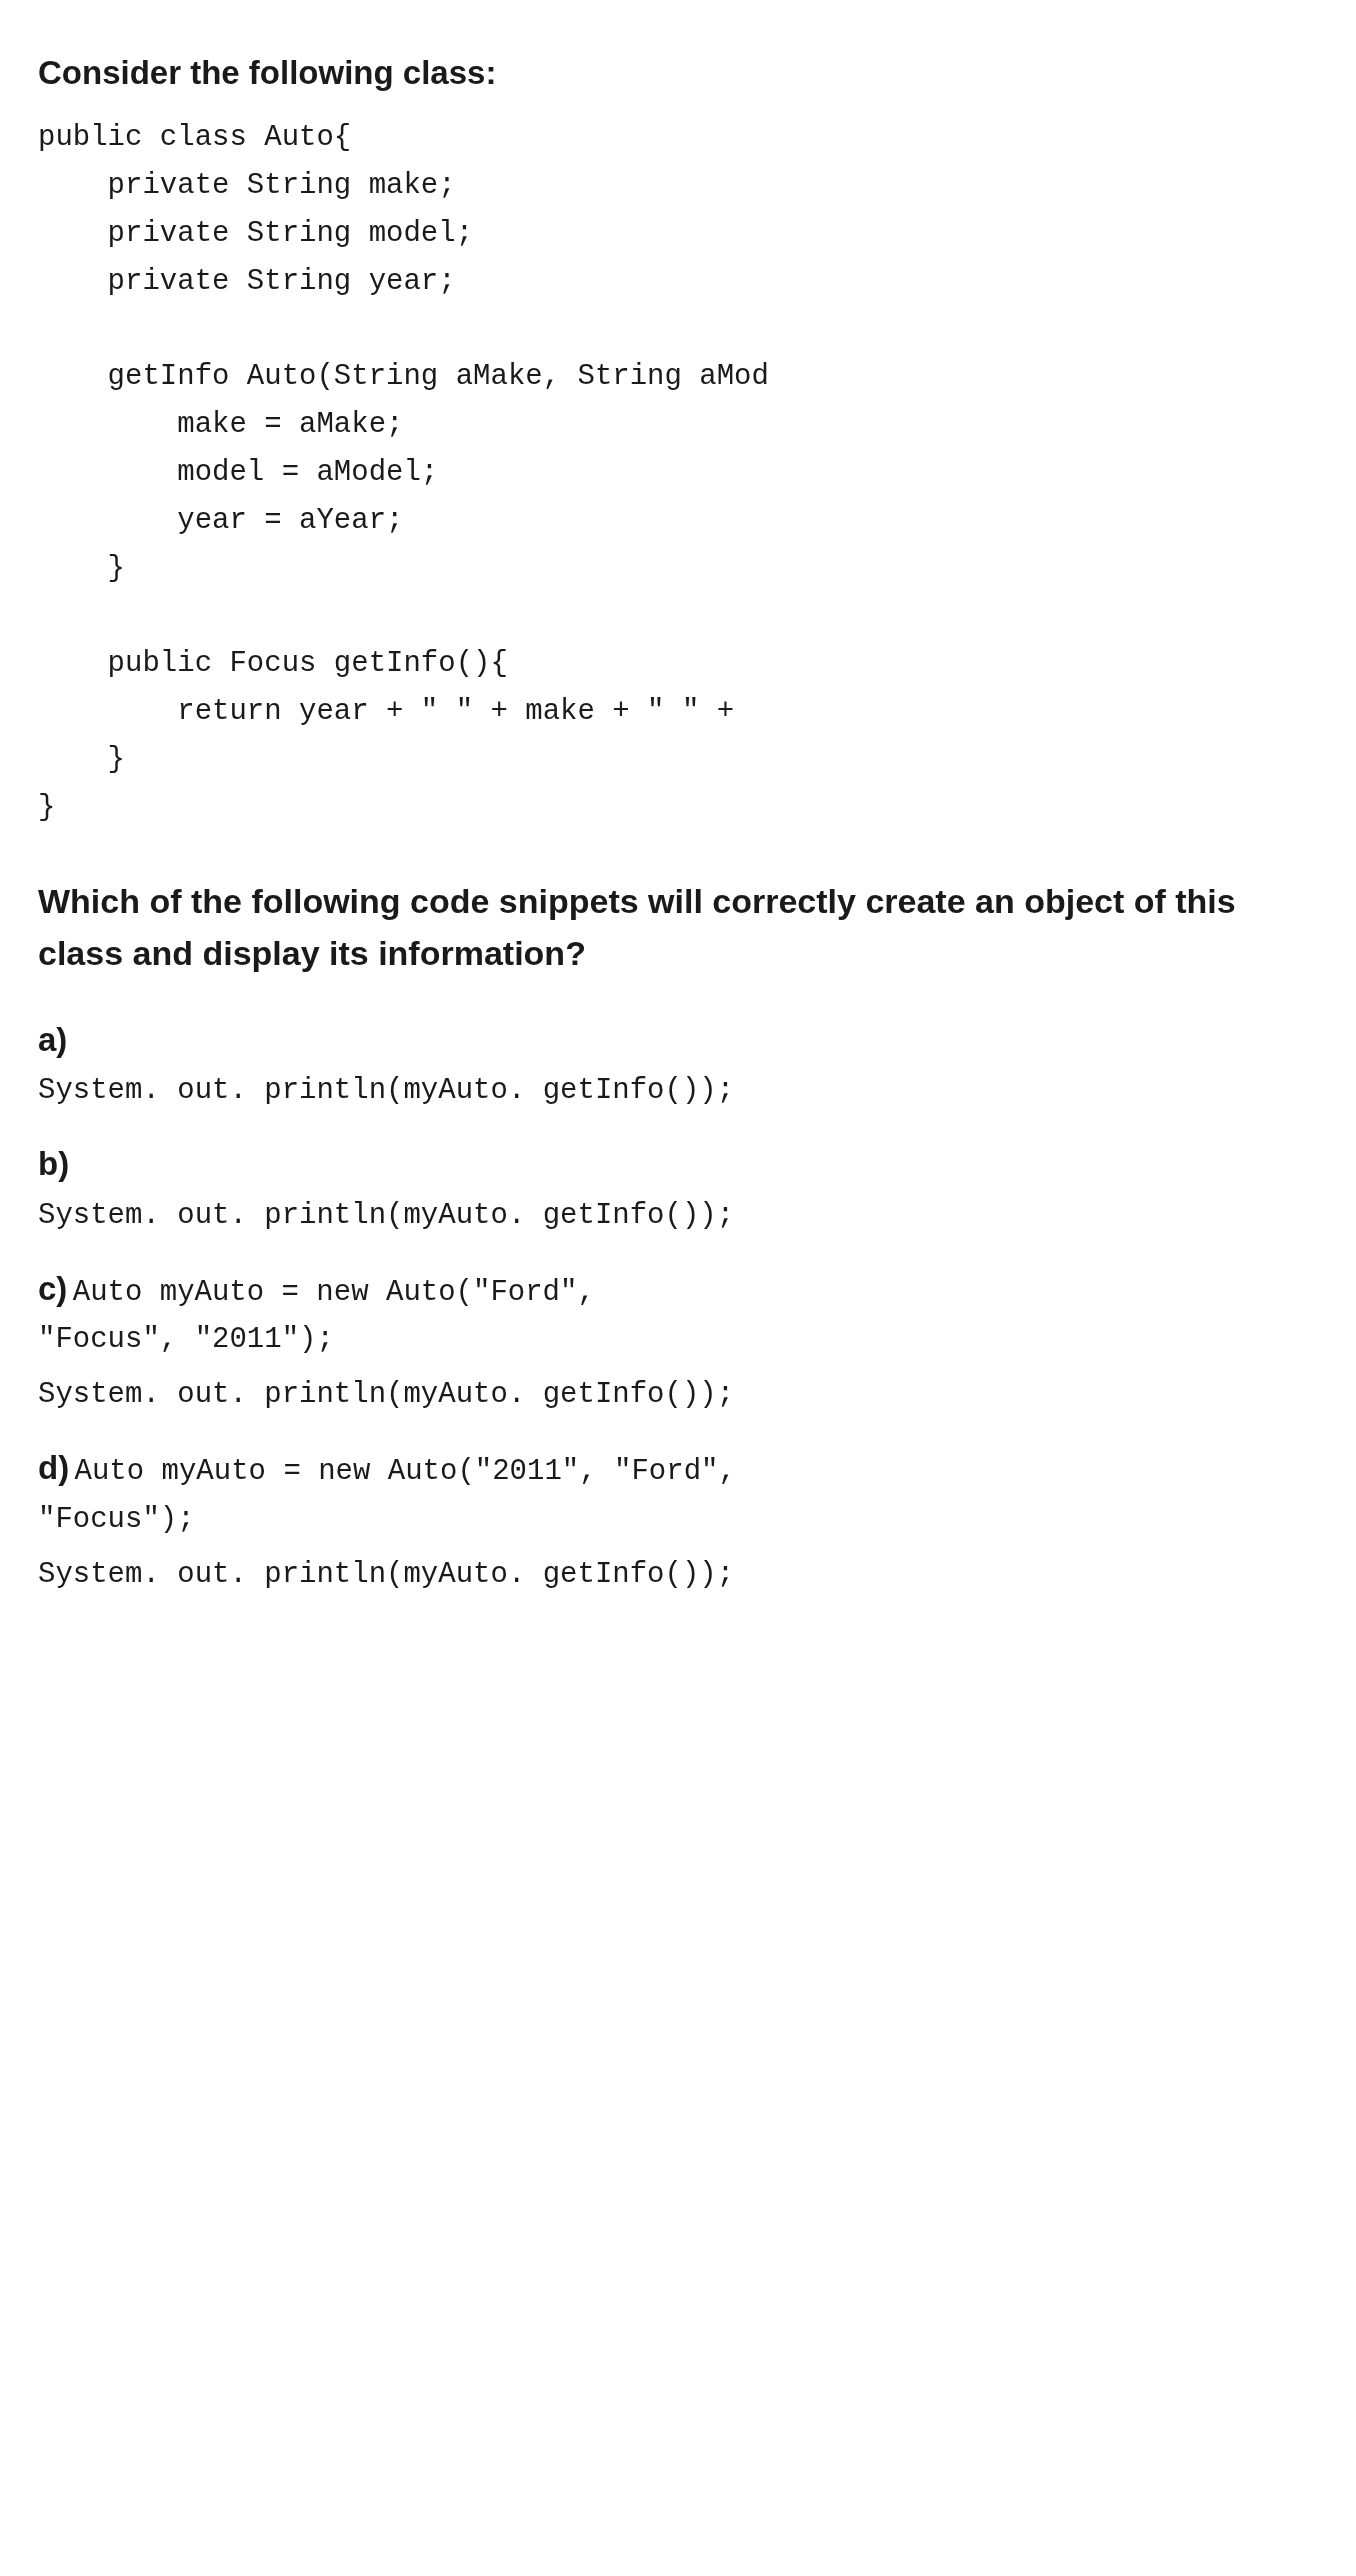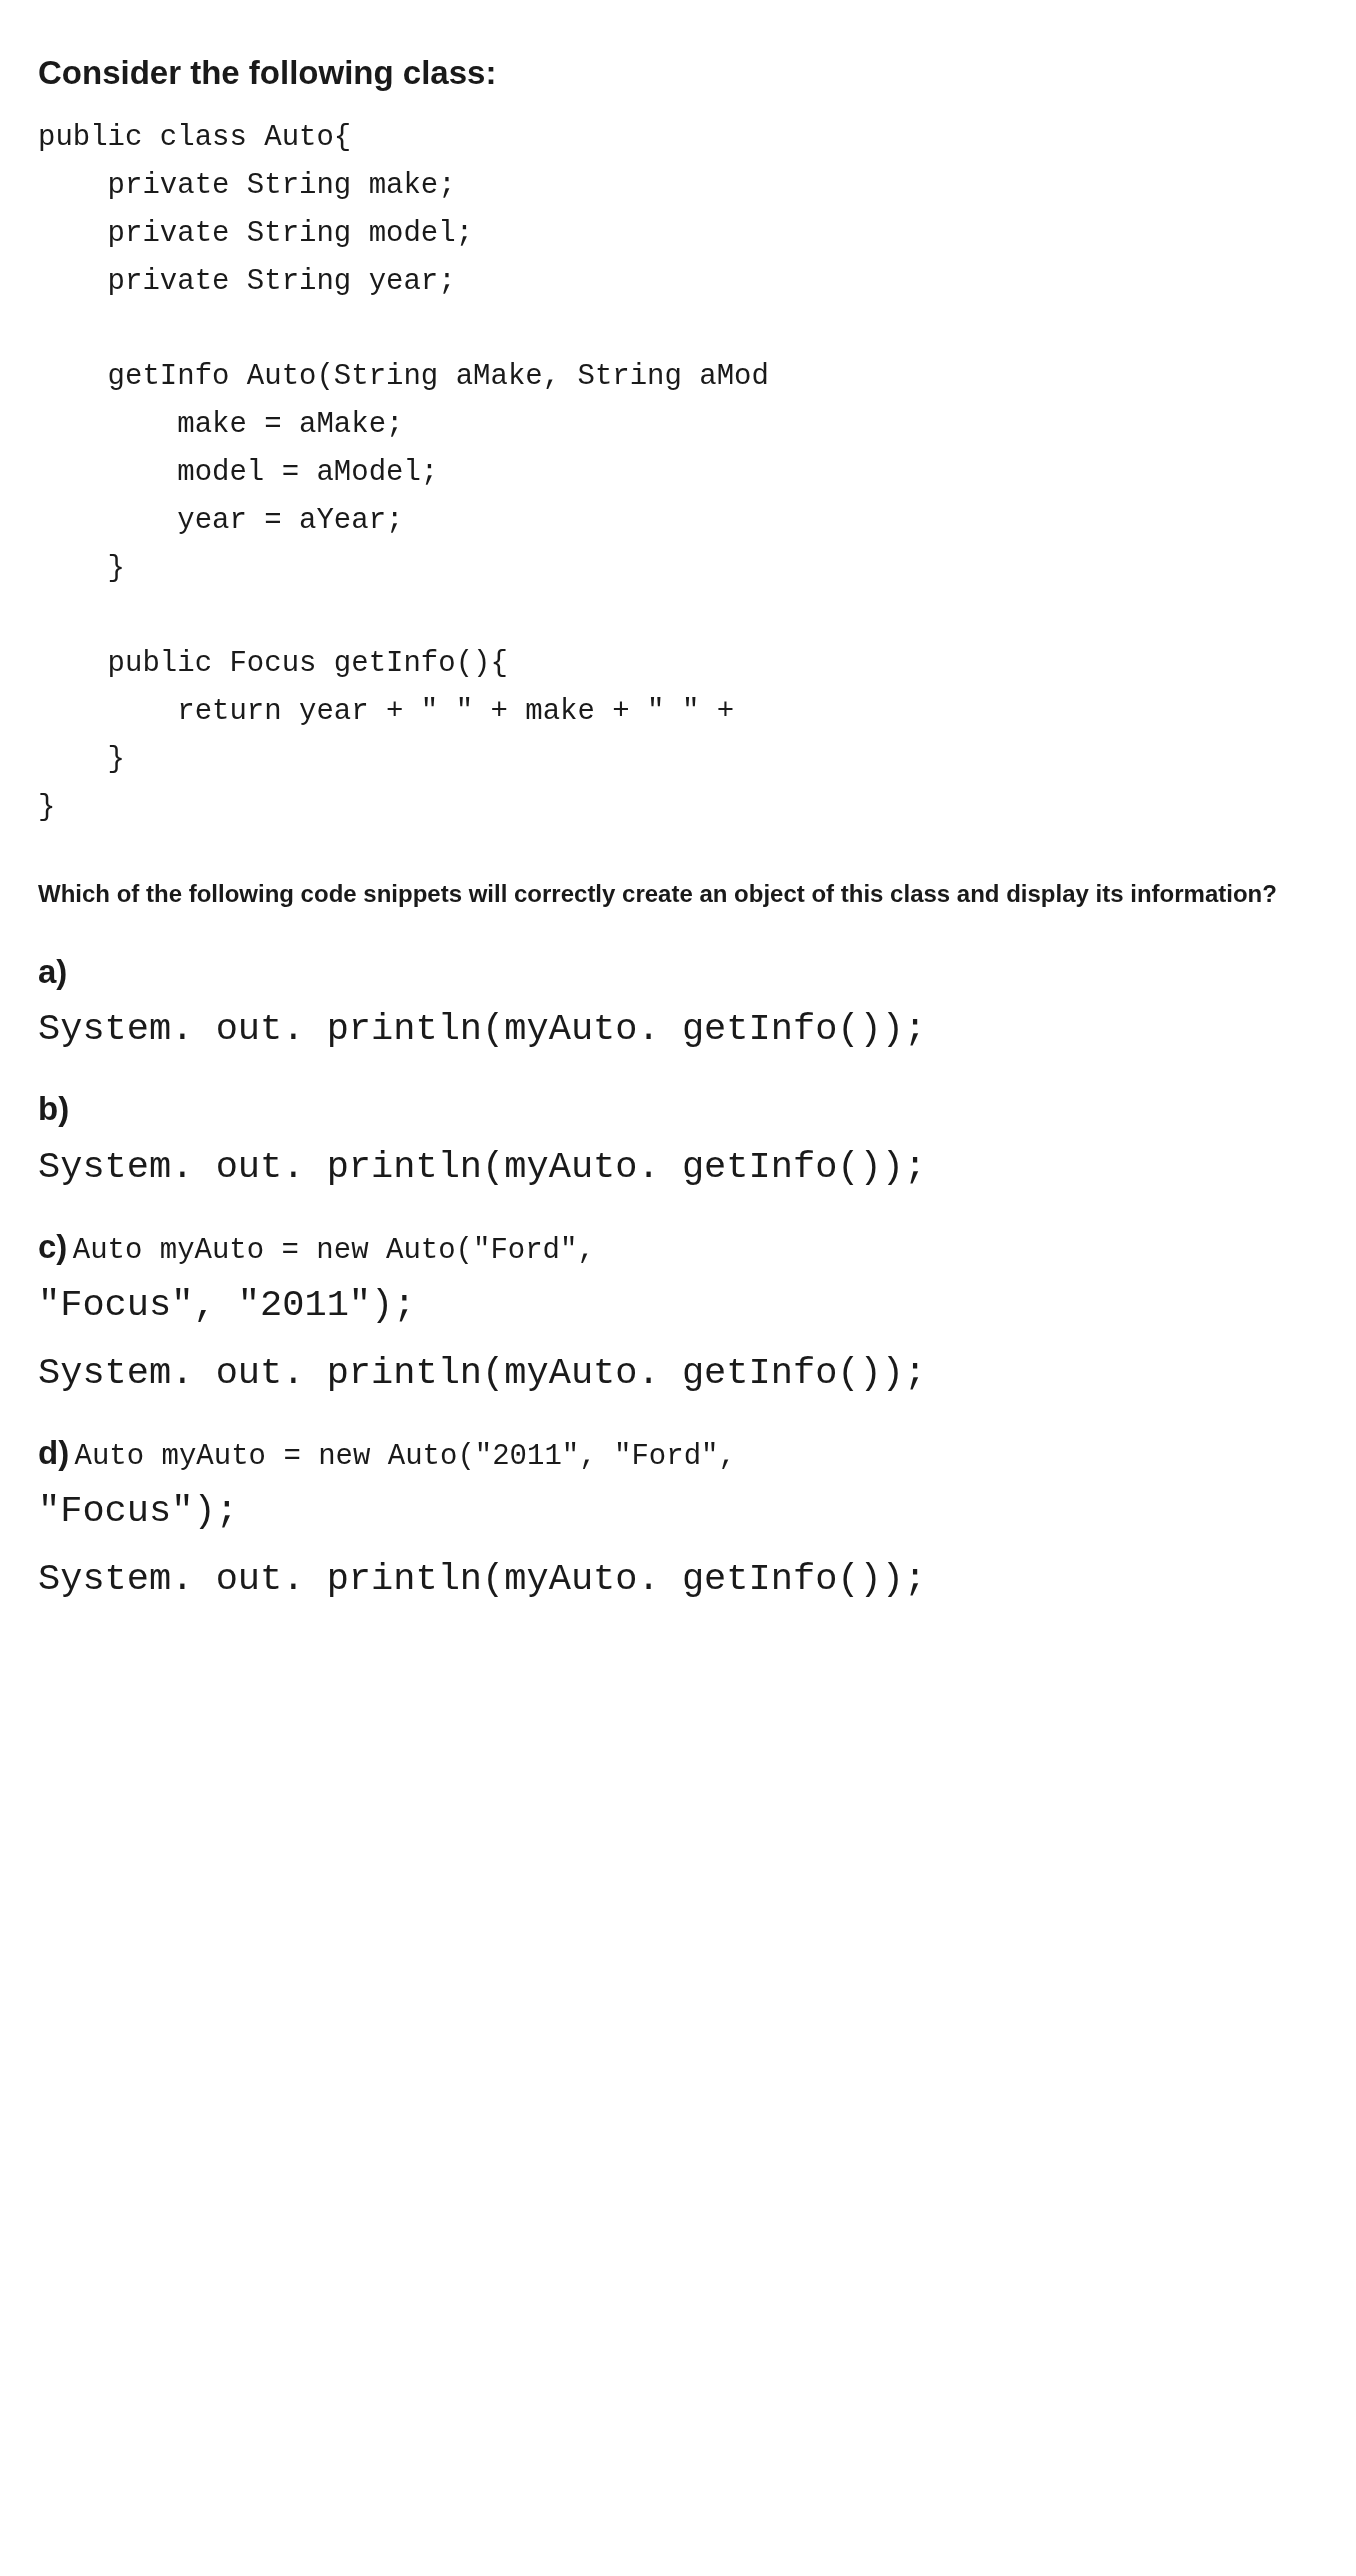--- a/index.html
+++ b/index.html
@@ -27,21 +27,21 @@
     .code-block {
       font-family: 'Courier New', Courier, monospace;
       font-size: 29px;
       line-height: 1.65;
       margin-bottom: 43px;
       white-space: pre;
       color: #1a1a1a;
     }
 
     .question-text {
-      font-size: 24px;
+      font-size: 34px;
       font-weight: 700;
       line-height: 1.55;
       margin-bottom: 33px;
       font-family: -apple-system, BlinkMacSystemFont, 'Segoe UI', Arial, sans-serif;
     }
 
     .option-block {
       margin-bottom: 22px;
     }
 
@@ -62,21 +62,21 @@
 
     .option-code {
       font-family: 'Courier New', Courier, monospace;
       font-size: 29px;
       line-height: 1.65;
       white-space: pre;
     }
 
     .option-code-block {
       font-family: 'Courier New', Courier, monospace;
-      font-size: 37px;
+      font-size: 29px;
       line-height: 1.65;
       white-space: pre;
       margin-bottom: 7.2px;
     }
   </style>
 </head>
 <body>
 
 <div class="intro-label">Consider the following class:</div>
 

